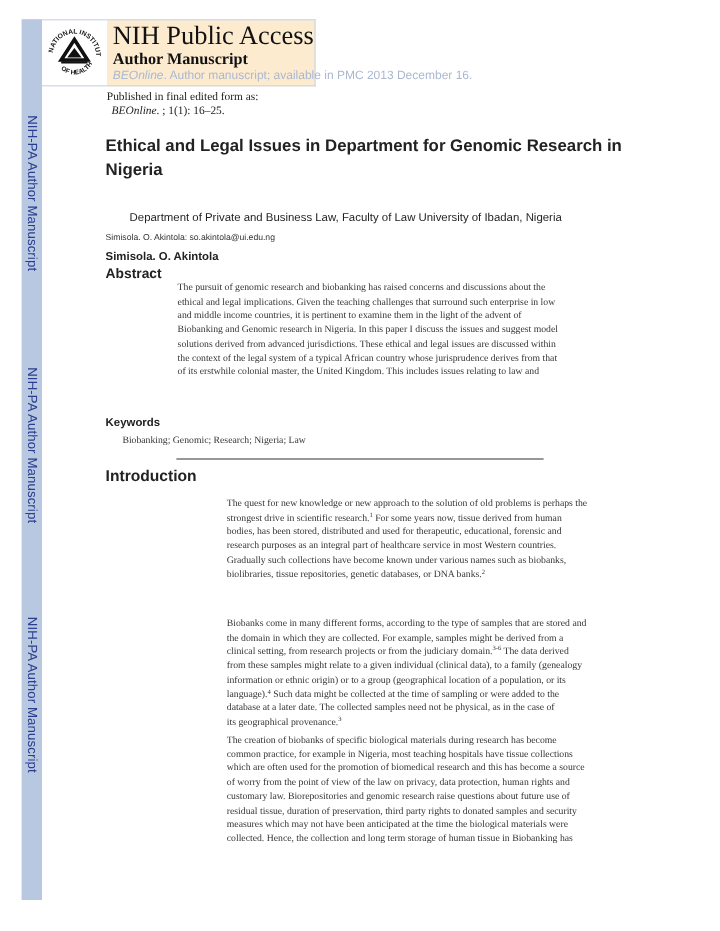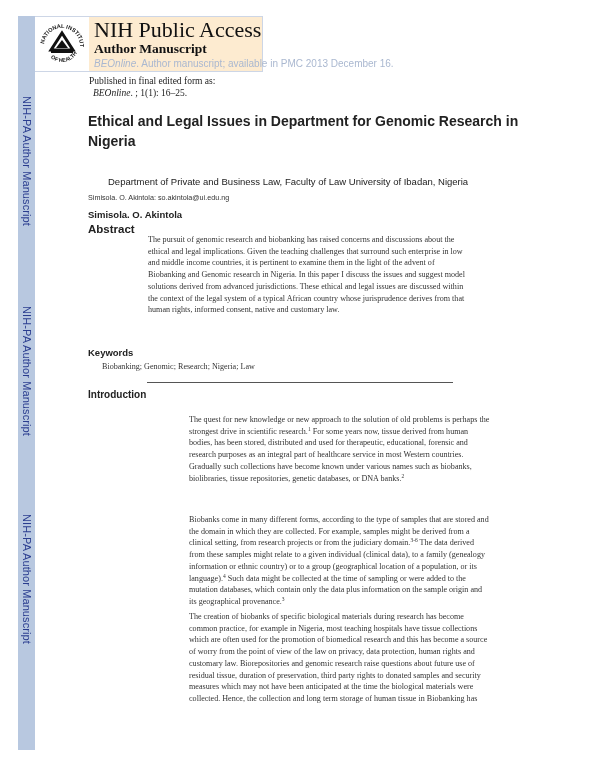--- a/index.html
+++ b/index.html
@@ -70,21 +70,21 @@
       position: absolute; left: 88px; top: 193px;
       font-family: "Liberation Sans", sans-serif; font-size: 7.2px; color: #333; white-space: nowrap;
     }
 
     .section-heading {
       position: absolute; left: 88px;
       font-family: "Liberation Sans", sans-serif; font-weight: bold; color: #222; white-space: nowrap;
     }
     .h-abstract { top: 211px; font-size: 11.5px; margin-top: 12px; }
     .h-keywords { top: 347px; font-size: 9.5px; }
-    .h-intro { top: 389px; font-size: 10px; }
+    .h-intro { top: 389px; font-size: 13px; }
 
     .abstract-text {
       position: absolute; left: 106px; top: 234px; width: 405px;
       font-size: 8.1px; line-height: 11.7px; color: #333; text-align: left;
     }
     .keywords-text {
       position: absolute; left: 102px; top: 362px;
       font-size: 8.1px; color: #333; white-space: nowrap;
     }
     .rule {
@@ -140,21 +140,21 @@
 <div class="contact">Simisola. O. Akintola: so.akintola@ui.edu.ng</div>
 
 <div class="section-heading h-abstract">Abstract</div>
 <div class="abstract-text">
   <span class="line">The pursuit of genomic research and biobanking has raised concerns and discussions about the</span>
   <span class="line">ethical and legal implications. Given the teaching challenges that surround such enterprise in low</span>
   <span class="line">and middle income countries, it is pertinent to examine them in the light of the advent of</span>
   <span class="line">Biobanking and Genomic research in Nigeria. In this paper I discuss the issues and suggest model</span>
   <span class="line">solutions derived from advanced jurisdictions. These ethical and legal issues are discussed within</span>
   <span class="line">the context of the legal system of a typical African country whose jurisprudence derives from that</span>
-  <span class="line">human rights, informed consent, native and customary law.</span>
+  <span class="line">of its erstwhile colonial master, the United Kingdom. This includes issues relating to law and</span>
 </div>
 
 <div class="section-heading h-keywords">Keywords</div>
 <div class="keywords-text">Biobanking; Genomic; Research; Nigeria; Law</div>
 <div class="rule"></div>
 
 <div class="section-heading h-intro">Introduction</div>
 
 <div class="body-para p1">
   <span class="line">The quest for new knowledge or new approach to the solution of old problems is perhaps the</span>
@@ -163,23 +163,23 @@
   <span class="line">research purposes as an integral part of healthcare service in most Western countries.</span>
   <span class="line">Gradually such collections have become known under various names such as biobanks,</span>
   <span class="line"><span>biolibraries, tissue repositories, genetic databases, or DNA banks.</span><sup>2</sup></span>
 </div>
 
 <div class="body-para p2">
   <span class="line">Biobanks come in many different forms, according to the type of samples that are stored and</span>
   <span class="line">the domain in which they are collected. For example, samples might be derived from a</span>
   <span class="line"><span>clinical setting, from research projects or from the judiciary domain.</span><sup>3-6</sup><span> The data derived</span></span>
   <span class="line">from these samples might relate to a given individual (clinical data), to a family (genealogy</span>
-  <span class="line">information or ethnic country) or to a group (geographical location of a population, or its</span>
+  <span class="line">information or ethnic origin) or to a group (geographical location of a population, or its</span>
   <span class="line"><span>language).</span><sup>4</sup><span> Such data might be collected at the time of sampling or were added to the</span></span>
-  <span class="line">mutation databases, which contain only the data plus information on the sample origin and</span>
+  <span class="line">database at a later date. The collected samples need not be physical, as in the case of</span>
   <span class="line"><span>its geographical provenance.</span><sup>3</sup></span>
 </div>
 
 <div class="body-para p3">
   <span class="line">The creation of biobanks of specific biological materials during research has become</span>
   <span class="line">common practice, for example in Nigeria, most teaching hospitals have tissue collections</span>
   <span class="line">which are often used for the promotion of biomedical research and this has become a source</span>
   <span class="line">of worry from the point of view of the law on privacy, data protection, human rights and</span>
   <span class="line">customary law. Biorepositories and genomic research raise questions about future use of</span>
   <span class="line">residual tissue, duration of preservation, third party rights to donated samples and security</span>

